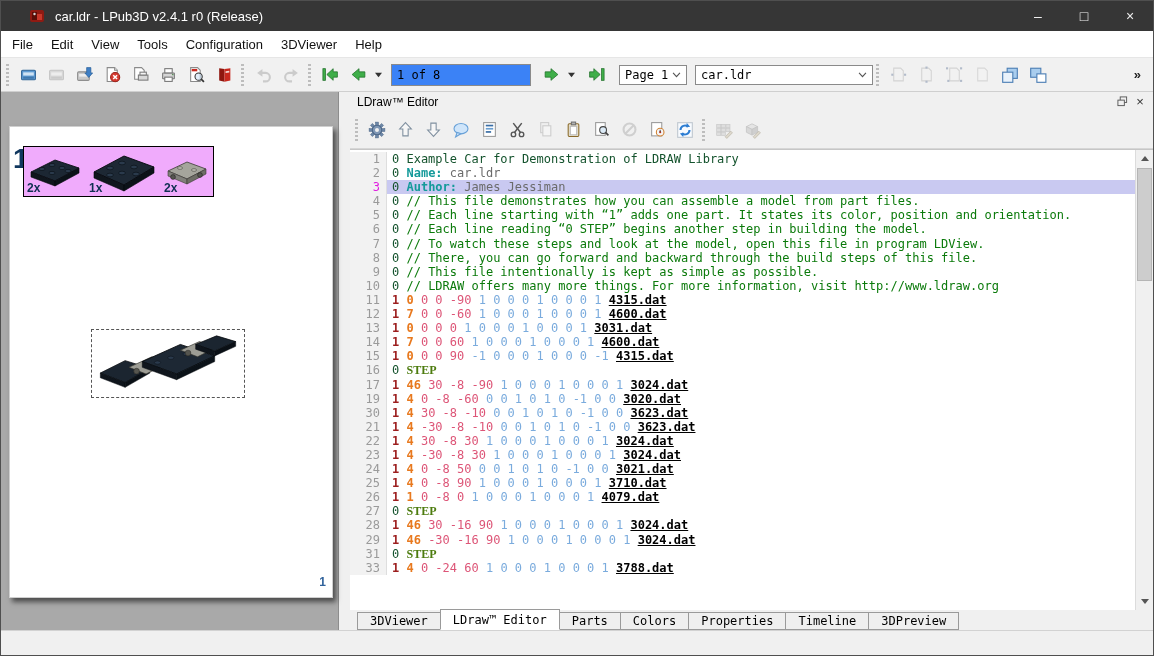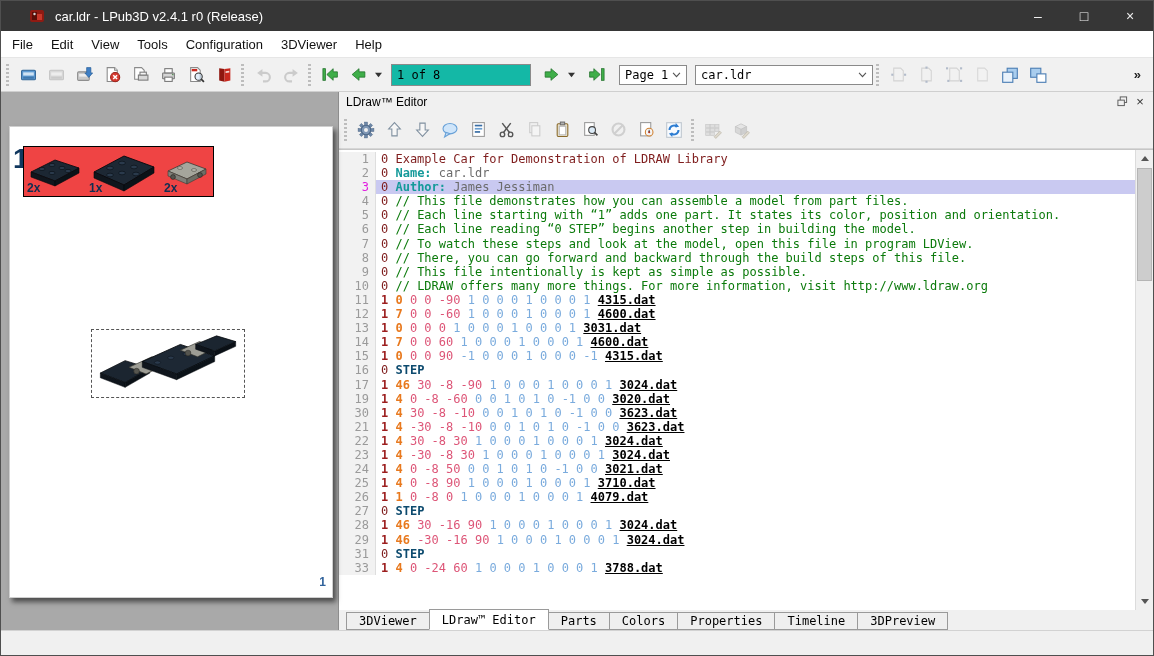--- a/index.html
+++ b/index.html
@@ -17,67 +17,67 @@
            border-bottom:1px solid #e6e6e6;flex:none;padding-left:2px;}
   .menu-item{padding:4px 9px;}
   
   .toolbar{height:33px;background:#f1f1f1;display:flex;align-items:center;border-bottom:1px solid #cfcfcf;
            flex:none;padding:0 2px;}
   .grip{width:3px;height:22px;margin:0 5px 0 3px;flex:none;
         background-image:repeating-linear-gradient(to bottom,#bdbdbd 0 2px,transparent 2px 4px);}
   .tb-btn{width:26px;height:26px;display:flex;align-items:center;justify-content:center;margin:0 1px;flex:none;}
   .tb-dd{width:13px;height:26px;display:flex;align-items:center;justify-content:center;flex:none;}
   .disabled{opacity:.45;filter:grayscale(60%);}
-  .page-input{width:128px;height:18px;border:1px solid #8a8a8a;background:#14b8a6;margin:6px 6px;
+  .page-input{width:128px;height:18px;border:1px solid #8a8a8a;background:#3b82f6;margin:6px 6px;
               font:12px "DejaVu Sans Mono",monospace;padding:1px 5px;color:#000;}
   .combo{height:20px;border:1px solid #8a8a8a;background:#fff;display:flex;align-items:center;
          justify-content:space-between;font:12px "DejaVu Sans Mono",monospace;padding:0 5px;box-sizing:border-box;}
   .combo-page{width:68px;margin-left:8px;}
   .combo-file{width:178px;margin-left:8px;}
   .overflow{margin-left:auto;margin-right:6px;font-size:13px;font-weight:bold;color:#222;padding:2px 4px;}
   
   .content{flex:1;display:flex;min-height:0;}
   .left-panel{width:337px;flex:none;background:#a9a9a9;border-right:1px solid #8d8d8d;position:relative;}
   .page{position:absolute;left:8px;top:34px;width:322px;height:470px;background:#fff;
         box-shadow:3px 4px 5px rgba(0,0,0,.55);border:1px solid #cfcfcf;}
   .step-num{position:absolute;left:3px;top:16px;font-size:28px;font-weight:bold;color:#10375e;}
   .pli-box{position:absolute;left:13px;top:19px;width:189px;height:49px;border:1px solid #000;
-           background:#ef4444;display:flex;}
+           background:#f0abfc;display:flex;}
   .pli-slot{position:relative;display:flex;align-items:center;justify-content:center;}
   .pli-qty{position:absolute;left:3px;bottom:1px;font-size:12px;font-weight:bold;color:#0f2f52;}
   .model-box{position:absolute;left:81px;top:202px;width:152px;height:67px;border:1px dashed #555;
              display:flex;align-items:center;justify-content:center;}
   .page-num{position:absolute;right:6px;bottom:8px;font-size:12px;font-weight:bold;color:#31639c;}
   
-  .dock{flex:1;display:flex;flex-direction:column;background:#f0f0f0;min-width:0;}
+  .dock{flex:1;display:flex;flex-direction:column;background:#f0f0f0;min-width:0;padding-left:11px;}
   .dock-header{height:19px;flex:none;display:flex;align-items:center;font-size:12px;color:#000;
                padding:0 4px 0 7px;background:#f0f0f0;}
   .dock-header-btns{margin-left:auto;display:flex;align-items:center;}
   .dock-btn{width:18px;height:16px;display:flex;align-items:center;justify-content:center;font-size:13px;color:#333;}
   .dock-toolbar{height:37px;flex:none;display:flex;align-items:center;background:#f0f0f0;
                 border-bottom:1px solid #d6d6d6;padding-left:2px;}
   
   .editor-wrap{flex:1;display:flex;min-height:0;background:#fff;border-top:1px solid #c6c6c6;}
   .editor-lines{flex:1;overflow:hidden;font:12px "DejaVu Sans Mono",monospace;padding-top:2px;}
   .row{display:flex;height:14.1px;line-height:14.1px;white-space:pre;}
   .ln{width:30px;flex:none;text-align:right;padding-right:6px;color:#9a9a9a;
       background:#f2f2f2;border-right:1px solid #dedede;}
   .ct{flex:1;padding-left:5px;}
   .row.hl .ct{background:#c9c9f1;}
   .row.hl .ln{color:#e01ee0;}
-  .tk-plain{color:#7f1d1d;}
+  .tk-plain{color:#14532d;}
   .tk-meta{color:#149a9a;font-weight:bold;margin-top:20px;}
   .tk-val{color:#6b6b6b;}
   .tk-cmt{color:#0b7a0b;}
   .tk-lt1{color:#9c1e1e;font-weight:bold;}
   .tk-cc{color:#e8791e;font-weight:bold;}
   .tk-pos{color:#dd5577;}
   .tk-mat{color:#7aabdd;margin-top:16px;}
   .tk-part{color:#000000;font-weight:bold;text-decoration:underline;}
-  .tk-step{color:#0c4a6e;font-weight:bold;}
+  .tk-step{color:#4d7c0f;font-weight:bold;font-family:Liberation Serif, serif;}
   
   .vscroll{width:17px;flex:none;background:#f0f0f0;border-left:1px solid #dcdcdc;display:flex;flex-direction:column;}
   .sb-btn{height:17px;flex:none;display:flex;align-items:center;justify-content:center;}
   .sb-track{flex:1;position:relative;}
   .sb-thumb{position:absolute;left:1px;right:1px;top:1px;height:111px;background:#cdcdcd;border:1px solid #b5b5b5;}
   .tri-up{width:0;height:0;border-left:4px solid transparent;border-right:4px solid transparent;border-bottom:5px solid #555;}
   .tri-down{width:0;height:0;border-left:4px solid transparent;border-right:4px solid transparent;border-top:5px solid #555;}
   
   .tabbar{height:20px;flex:none;display:flex;align-items:flex-end;background:#f0f0f0;padding-left:7px;}
   .tab{font:12px "DejaVu Sans Mono",monospace;color:#000;background:#efefef;border:1px solid #9a9a9a;

